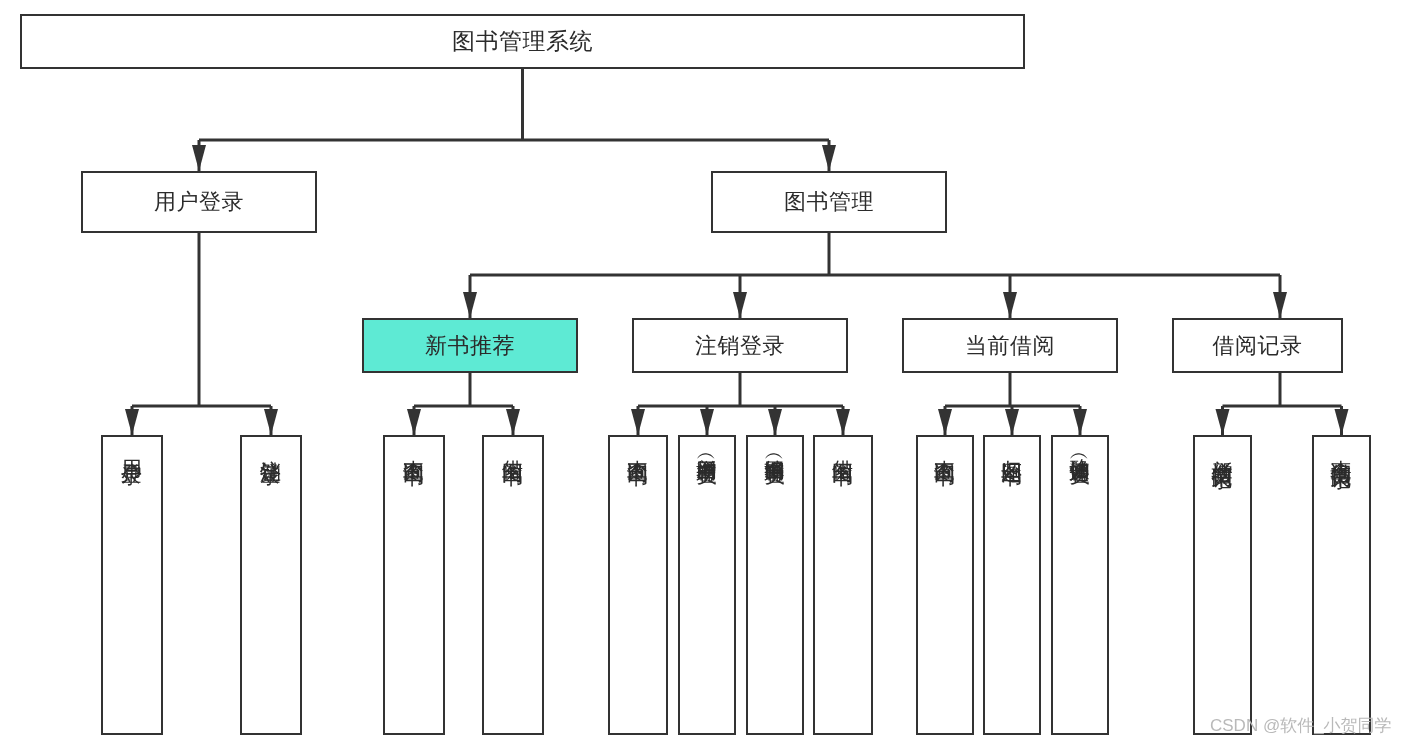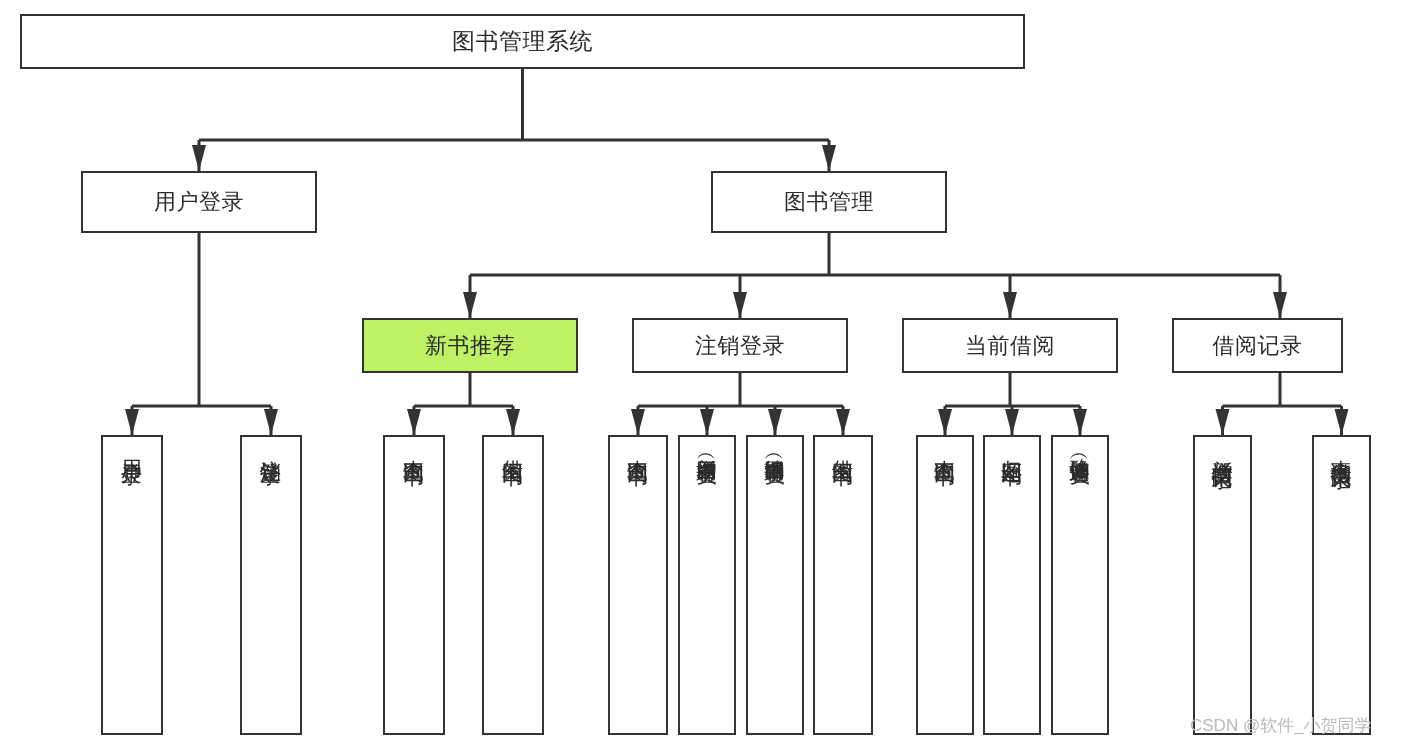--- a/index.html
+++ b/index.html
@@ -61,20 +61,21 @@
   .node.vertical.tall-text .node-label {
     font-size: 20px;
     letter-spacing: 1px;
   }
   #watermark {
     position: absolute;
     color: #b9b9b9;
     font-size: 17px;
     white-space: nowrap;
     pointer-events: none;
+    margin-left: 20px;
   }
 </style>
 </head>
 <body>
 
 <div id="canvas">
   <svg id="edges" viewBox="0 0 1405 747" preserveAspectRatio="none">
       <line x1="522.5" y1="69" x2="522.5" y2="140" stroke="#333333" stroke-width="3"></line>
       <line x1="199" y1="140" x2="829" y2="140" stroke="#333333" stroke-width="3"></line>
       <line x1="199" y1="140" x2="199" y2="171" stroke="#333333" stroke-width="3"></line>
@@ -131,21 +132,21 @@
   <div id="nodes">
       <div class="node horizontal root" style="left: 20px; top: 14px; width: 1005px; height: 55px; border-color: rgb(51, 51, 51); background: rgb(255, 255, 255);">
         <div class="node-label" style="color: rgb(43, 43, 43);">图书管理系统</div>
       </div>
       <div class="node horizontal" style="left: 81px; top: 171px; width: 236px; height: 62px; border-color: rgb(51, 51, 51); background: rgb(255, 255, 255);">
         <div class="node-label" style="color: rgb(43, 43, 43);">用户登录</div>
       </div>
       <div class="node horizontal" style="left: 711px; top: 171px; width: 236px; height: 62px; border-color: rgb(51, 51, 51); background: rgb(255, 255, 255);">
         <div class="node-label" style="color: rgb(43, 43, 43);">图书管理</div>
       </div>
-      <div class="node horizontal" style="left: 362px; top: 318px; width: 216px; height: 55px; border-color: rgb(51, 51, 51); background: #bef264;">
+      <div class="node horizontal" style="left: 362px; top: 318px; width: 216px; height: 55px; border-color: rgb(51, 51, 51); background: #5eead4;">
         <div class="node-label" style="color: rgb(43, 43, 43);">新书推荐</div>
       </div>
       <div class="node horizontal" style="left: 632px; top: 318px; width: 216px; height: 55px; border-color: rgb(51, 51, 51); background: rgb(255, 255, 255);">
         <div class="node-label" style="color: rgb(43, 43, 43);">注销登录</div>
       </div>
       <div class="node horizontal" style="left: 902px; top: 318px; width: 216px; height: 55px; border-color: rgb(51, 51, 51); background: rgb(255, 255, 255);">
         <div class="node-label" style="color: rgb(43, 43, 43);">当前借阅</div>
       </div>
       <div class="node horizontal" style="left: 1172px; top: 318px; width: 171px; height: 55px; border-color: rgb(51, 51, 51); background: rgb(255, 255, 255);">
         <div class="node-label" style="color: rgb(43, 43, 43);">借阅记录</div>

